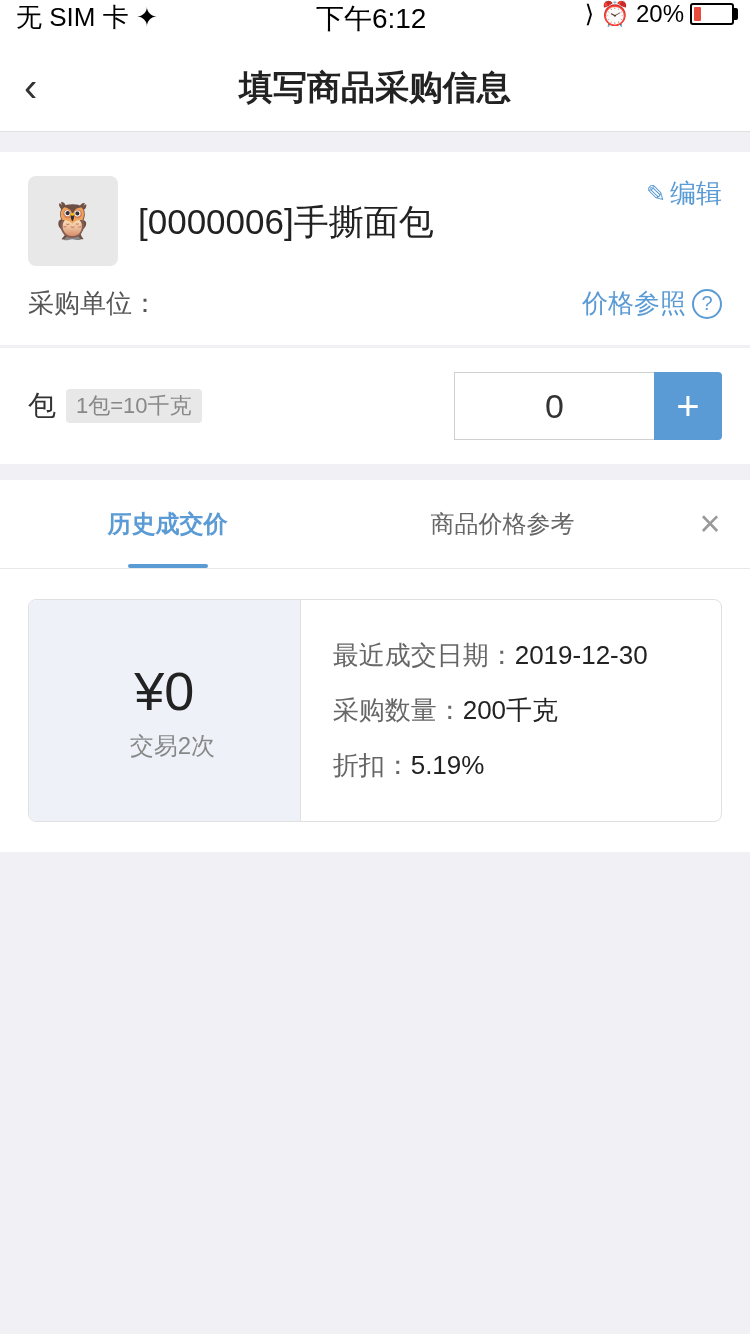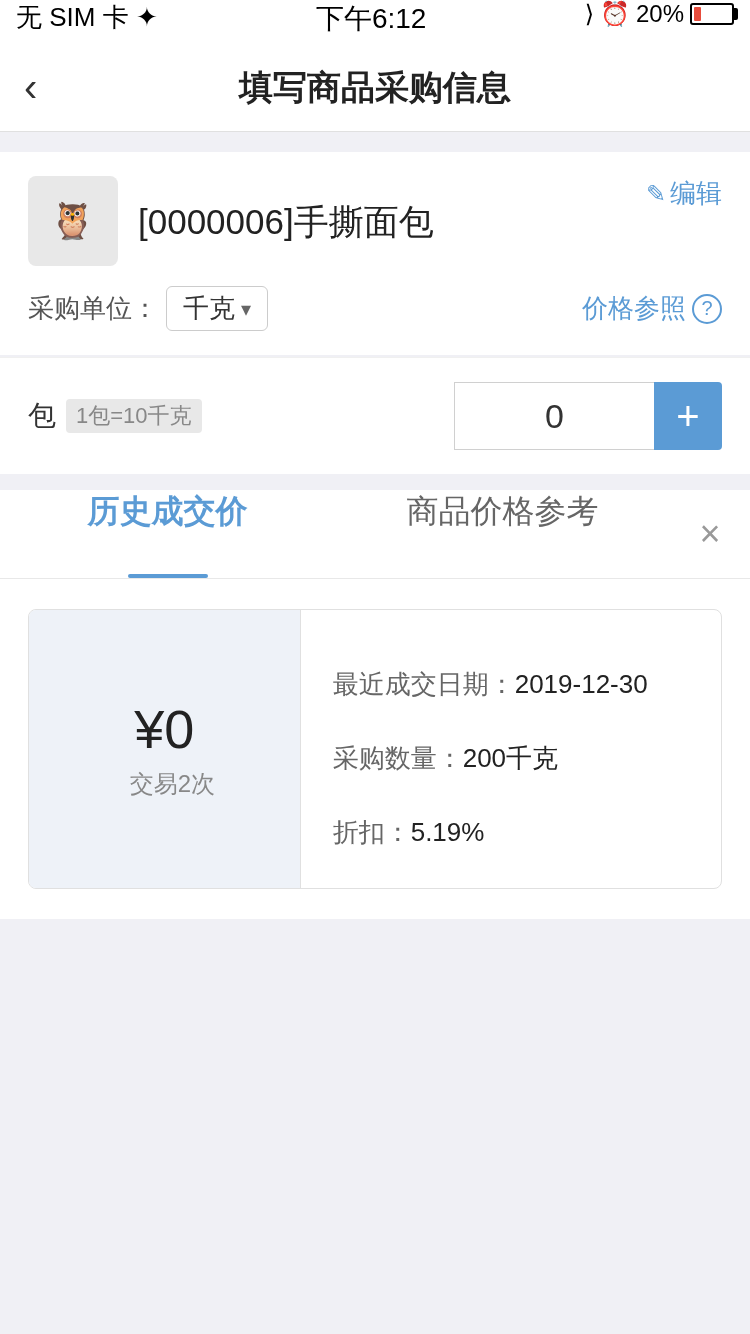--- a/index.html
+++ b/index.html
@@ -254,23 +254,23 @@
     .tabs-header {
       display: flex;
       align-items: center;
       border-bottom: 1px solid #e8e8e8;
       position: relative;
     }
     .tab-item {
       flex: 1;
       height: 88px;
       display: flex;
-      align-items: flex-start;
-      justify-content: center;
-      font-size: 32px;
+      align-items: center;
+      justify-content: center;
+      font-size: 24px;
       color: #666;
       cursor: pointer;
       position: relative;
     }
     .tab-item.active {
       color: #5b9bd5;
       font-weight: 600;
     }
     .tab-item.active::after {
       content: '';
@@ -330,21 +330,20 @@
       flex: 1.6;
       padding: 36px 32px;
       display: flex;
       flex-direction: column;
       gap: 16px;
     }
     .price-detail-row {
       font-size: 26px;
       color: #444;
       line-height: 1.5;
-      margin-top: 19px;
     }
     .price-detail-label {
       color: #666;
     }
     .price-detail-value {
       color: #222;
     }
 
     
     .bottom-area {
@@ -385,24 +384,20 @@
       <div class="product-name">[0000006]手撕面包</div>
     </div>
     <div class="edit-btn">
       <span class="edit-icon">✎</span>
       <span>编辑</span>
     </div>
   </div>
   <div class="product-unit-row">
     <div style="display:flex;align-items:center;">
       <span class="unit-label">采购单位：</span>
-      <div class="unit-select">
-        <span>千克</span>
-        <span class="unit-select-arrow">▾</span>
-      </div>
     </div>
     <div class="price-ref">
       <span>价格参照</span>
       <div class="price-ref-icon">?</div>
     </div>
   </div>
 </div>
 
 <div class="qty-row">
   <div class="qty-label">

